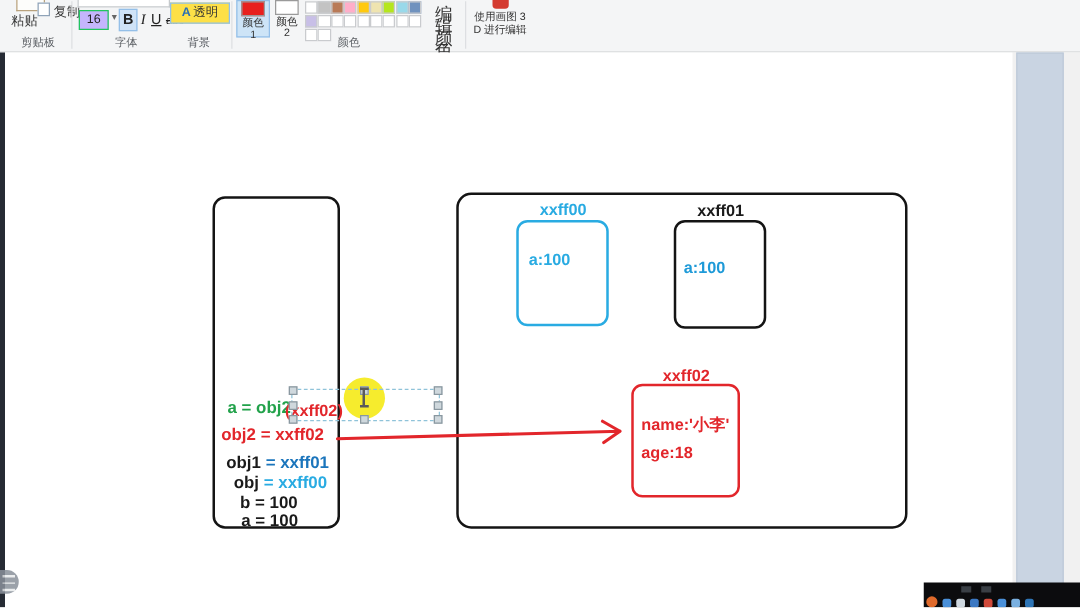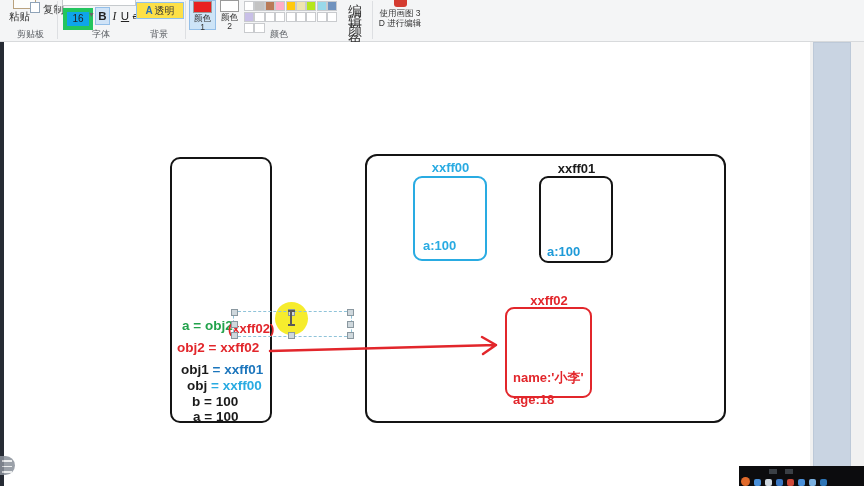--- a/index.html
+++ b/index.html
@@ -9,22 +9,22 @@
 
   
   .ribbon{position:absolute;left:0;top:0;width:864px;height:41px;background:#f4f5f6;
           border-bottom:1px solid #d8dadc;text-decoration:underline;}
   .grp-label{position:absolute;font-size:9px;color:#5a5e63;white-space:nowrap;}
   .vdiv{position:absolute;top:1px;width:1px;height:38px;background:#dddfe2;}
   .rbtn-txt{font-size:10.5px;color:#333;white-space:nowrap;}
   .paste-remnant{position:absolute;left:13px;top:0;width:21px;height:8px;background:#fdfdfb;
                  border:1px solid #b9a27e;border-top:none;}
   .copy-ic{display:inline-block;width:8px;height:9px;background:#fff;border:1px solid #8fa3b8;margin-right:3px;}
-  .sizebox{position:absolute;left:63px;top:8px;width:22px;height:14px;background:#0ea5e9;
-           border:4px solid #22c55e;font-size:10px;color:#222;text-align:center;line-height:14px;}
+  .sizebox{position:absolute;left:63px;top:8px;width:22px;height:14px;background:#c4b5fd;
+           border:1px solid #22c55e;font-size:10px;color:#222;text-align:center;line-height:14px;}
   .caret{position:absolute;left:88px;top:11px;font-size:7px;color:#666;}
   .fbtn{position:absolute;top:7px;height:16px;font-size:11.5px;color:#222;text-align:center;
         line-height:16px;background:transparent;border:1px solid transparent;}
   .fbtn.sel{background:#cfe3f7;border:1px solid #94bfe8;}
   .combo-remnant{position:absolute;left:62px;top:0;width:72px;height:5px;background:#fff;border:1px solid #c6cacd;border-top:none;}
   .transp{position:absolute;left:136px;top:2px;width:46px;height:15px;background:#fde047;
           border:1px solid #8fc0ec;font-size:10px;color:#333;line-height:15px;text-align:center;white-space:nowrap;}
   .transp .a-ic{color:#2a6fb5;font-weight:bold;font-size:10px;margin-right:2px;}
   .colbtn{position:absolute;top:0;width:25px;height:28px;text-align:center;}
   .colbtn.sel{background:#cde4f7;border:1px solid #94bfe8;}
@@ -52,21 +52,21 @@
   .pip-icons{position:absolute;left:2px;top:11px;display:flex;gap:4px;align-items:flex-end;}
   .pip-ic{width:7px;height:7px;border-radius:2px;}
   .pip-ic.round{border-radius:50%;width:9px;height:9px;}
 
   
   .dg-title{position:absolute;font-size:14px;font-weight:bold;color:#141414;text-align:center;}
   .dg-box{position:absolute;border:2.5px solid #141414;border-radius:10px;background:transparent;}
   .dg-box.cyan{border-color:#29abe2;}
   .dg-box.red{border-color:#e2262b;}
   .dg-lbl{position:absolute;font-size:13px;font-weight:bold;text-align:center;}
-  .dg-txt{position:absolute;font-size:13px;font-weight:bold;white-space:pre;margin-top:38px;}
+  .dg-txt{position:absolute;font-size:13px;font-weight:bold;white-space:pre;}
   .sline{position:absolute;font-size:13.5px;font-weight:bold;white-space:pre;}
   .c-cyan{color:#29abe2;} .c-blue{color:#1b75bc;} .c-green{color:#22a24b;}
   .c-red{color:#e2262b;} .c-black{color:#1a1a1a;} .c-blue2{color:#1e9ad8;}
 
   .selbox{position:absolute;left:233px;top:311px;width:117px;height:24px;
           border:1px dashed #8fc3d9;}
   .hnd{position:absolute;width:5px;height:5px;background:#cfd8dd;border:1px solid #8a98a0;}
   .h-tl{left:-3px;top:-3px;} .h-tm{left:54px;top:-3px;} .h-tr{right:-3px;top:-3px;}
   .h-ml{left:-3px;top:9px;} .h-mr{right:-3px;top:9px;}
   .h-bl{left:-3px;bottom:-3px;} .h-bm{left:54px;bottom:-3px;} .h-br{right:-3px;bottom:-3px;}

